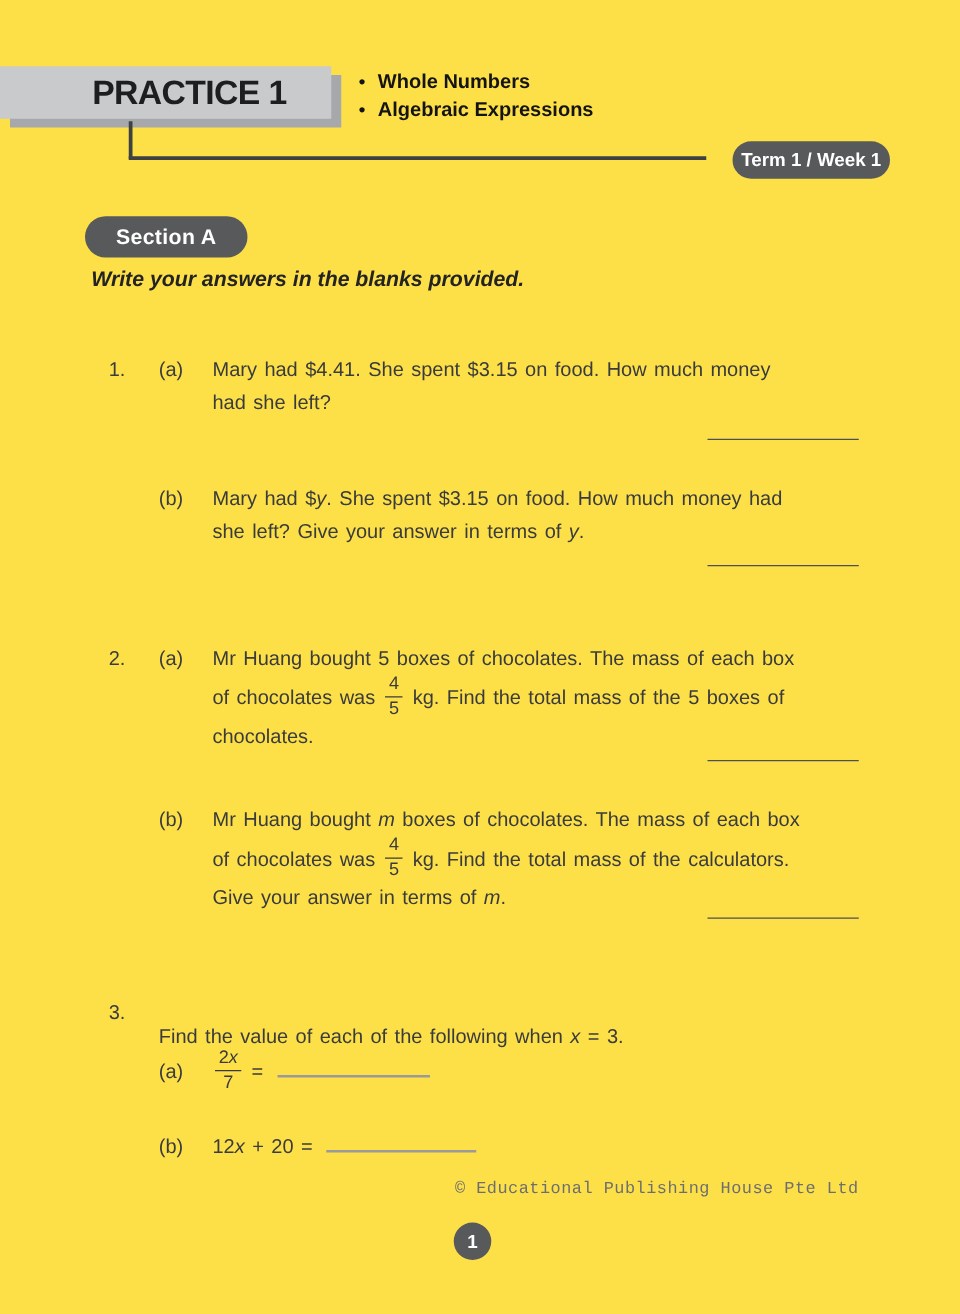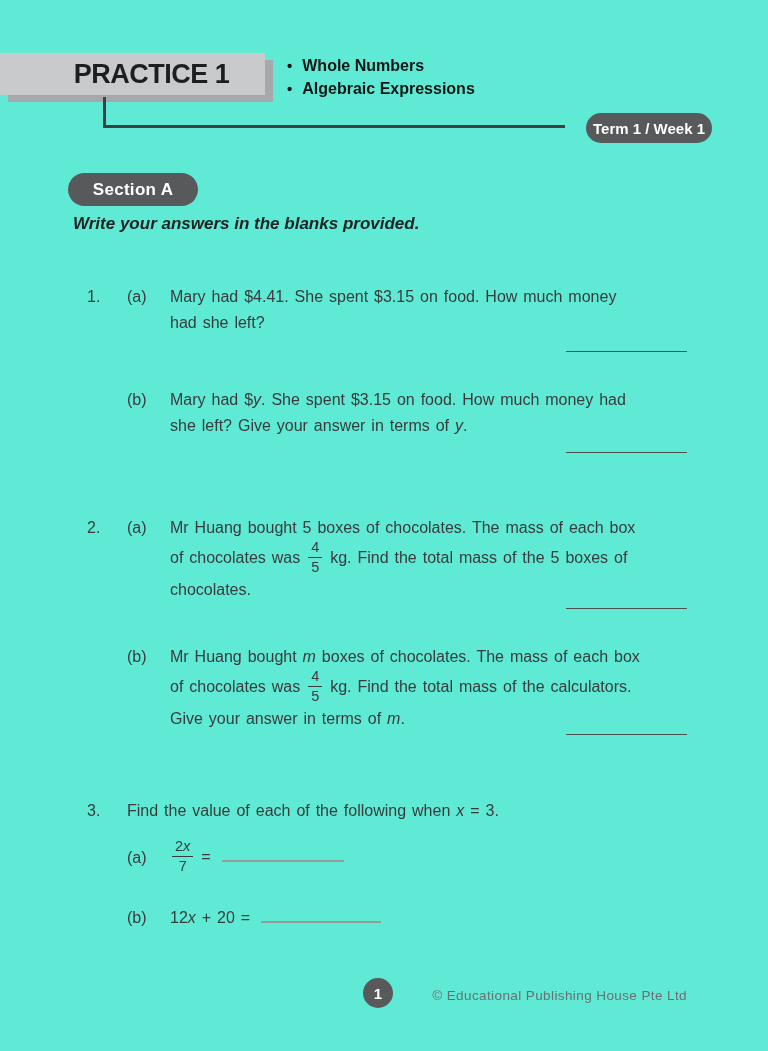--- a/index.html
+++ b/index.html
@@ -5,21 +5,21 @@
   :root{
     --c-badge-bg:#58595b;
     --c-practice-box-bg:#c9cacc;
     --c-practice-box-shadow:#a6a8ab;
     --c-line:#3f4042;
     --c-body-text:#3a3b3d;
     --c-footer-text:#6d6e71;
   }
   *{box-sizing:border-box;margin:0;padding:0}
   body{background:#ffffff;font-family:"Liberation Sans",sans-serif;}
-  .page{position:relative;width:768px;height:1051px;background:#5eead4;overflow:hidden;color:var(--c-body-text)}
+  .page{position:relative;width:768px;height:1051px;background:#fde047;overflow:hidden;color:var(--c-body-text)}
 
   
   .practice-box{position:absolute;left:0;top:53px;width:265px;height:42px;
     background:var(--c-practice-box-bg);box-shadow:8px 7px 0 var(--c-practice-box-shadow);
     display:flex;align-items:center;justify-content:center;padding-left:38px}
   .practice-label{font-weight:bold;font-size:27px;letter-spacing:-0.5px;color:#1d1e20}
   .topics{position:absolute;left:287px;top:54px}
   .topic{display:flex;align-items:baseline;gap:10px;font-weight:bold;font-size:16px;line-height:23px;color:#141414}
   .bullet{font-size:15px}
   .v-line{position:absolute;left:103px;top:97px;width:3px;height:30px;background:var(--c-line)}
@@ -45,21 +45,21 @@
     transform:translateY(-2px);padding:0 2px}
   .frac .num{display:block;border-bottom:1.5px solid currentColor;padding:0 3px 1px}
   .frac .den{display:block;padding-top:1px}
   .answer-line{position:absolute;left:566px;width:121px;border-top:1.5px solid #4d4f52;height:0}
   .inline-blank{display:inline-block;border-bottom:2px solid #9a9a9a;height:4px;margin-left:5px}
 
   
   .page-circle{position:absolute;left:363px;top:978px;width:30px;height:30px;border-radius:50%;
     background:var(--c-badge-bg);color:#fff;font-weight:bold;font-size:15px;
     display:flex;align-items:center;justify-content:center}
-  .copyright{position:absolute;right:81px;top:988px;font-family:Liberation Sans, sans-serif;
+  .copyright{position:absolute;right:81px;top:944px;font-family:Liberation Mono, monospace;
     font-size:13.5px;letter-spacing:.4px;color:var(--c-footer-text)}
 </style>
 </head>
 <body>
 
 <div class="page">
 
   <div class="practice-box">
     <span class="practice-label">PRACTICE 1</span>
   </div>
@@ -124,21 +124,21 @@
         <div class="qlabel">(b)</div>
         <div class="qtext">
           <div class="qline"><span>Mr Huang bought </span><i>m</i><span> boxes of chocolates. The mass of each box</span></div>
           <div class="qline"><span>of chocolates was </span><span class="frac"><span class="num"><span>4</span></span><span class="den"><span>5</span></span></span><span> kg. Find the total mass of the calculators.</span></div>
           <div class="qline"><span>Give your answer in terms of </span><i>m</i><span>.</span></div>
         </div>
       </div>
       <div class="answer-line" style="top: 734px;"></div>
       <div class="qrow" style="top: 798px;">
         <div class="qnum">3.</div>
-        <div class="qtext" style="grid-column: 2 / 4;">
+        <div class="qtext" style="grid-column: 2 / 4; margin-top: 19px;">
           <div class="qline"><span>Find the value of each of the following when </span><i>x</i><span> = 3.</span></div>
         </div>
       </div>
       <div class="qrow expr" style="top: 840px;">
         <div class="qnum"></div>
         <div class="qlabel">(a)</div>
         <div class="qtext">
           <div class="qline"><span class="frac"><span class="num"><span>2</span><i>x</i></span><span class="den"><span>7</span></span></span><span> = </span><span class="inline-blank" style="width: 122px;"></span></div>
         </div>
       </div>

